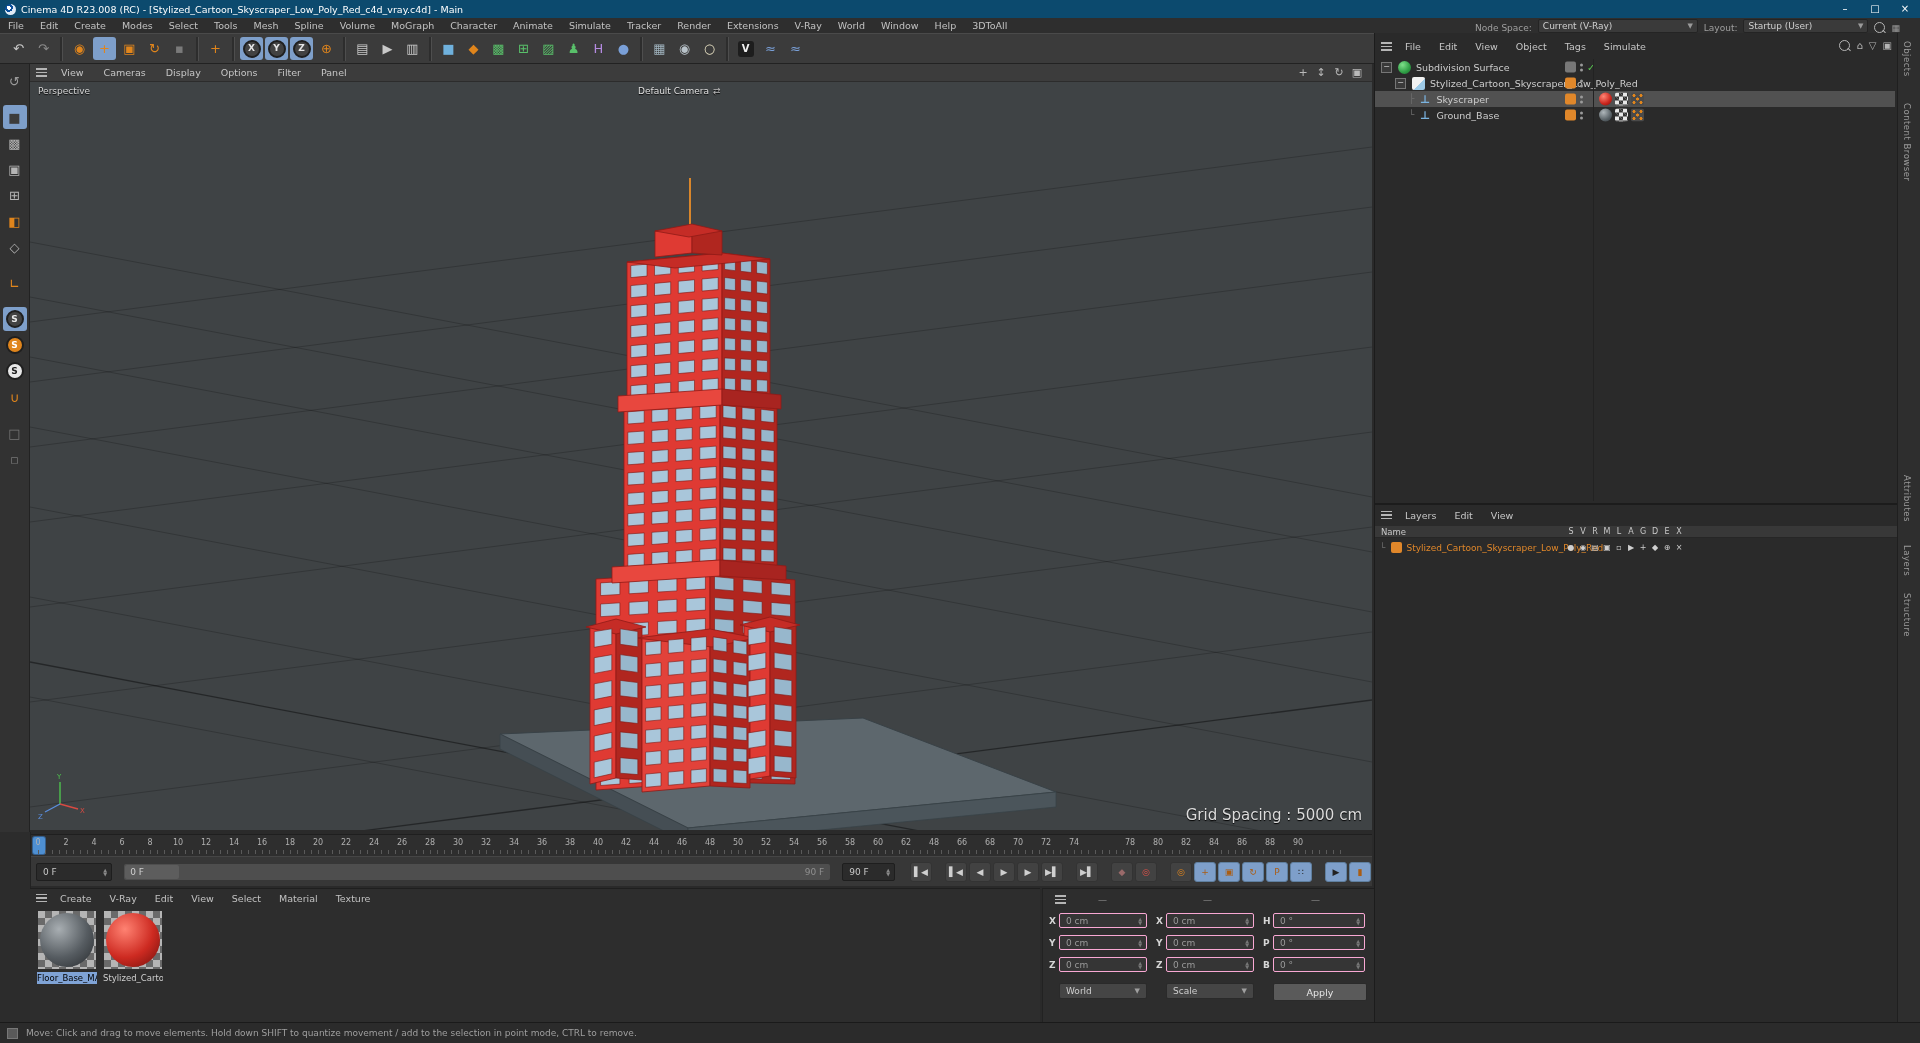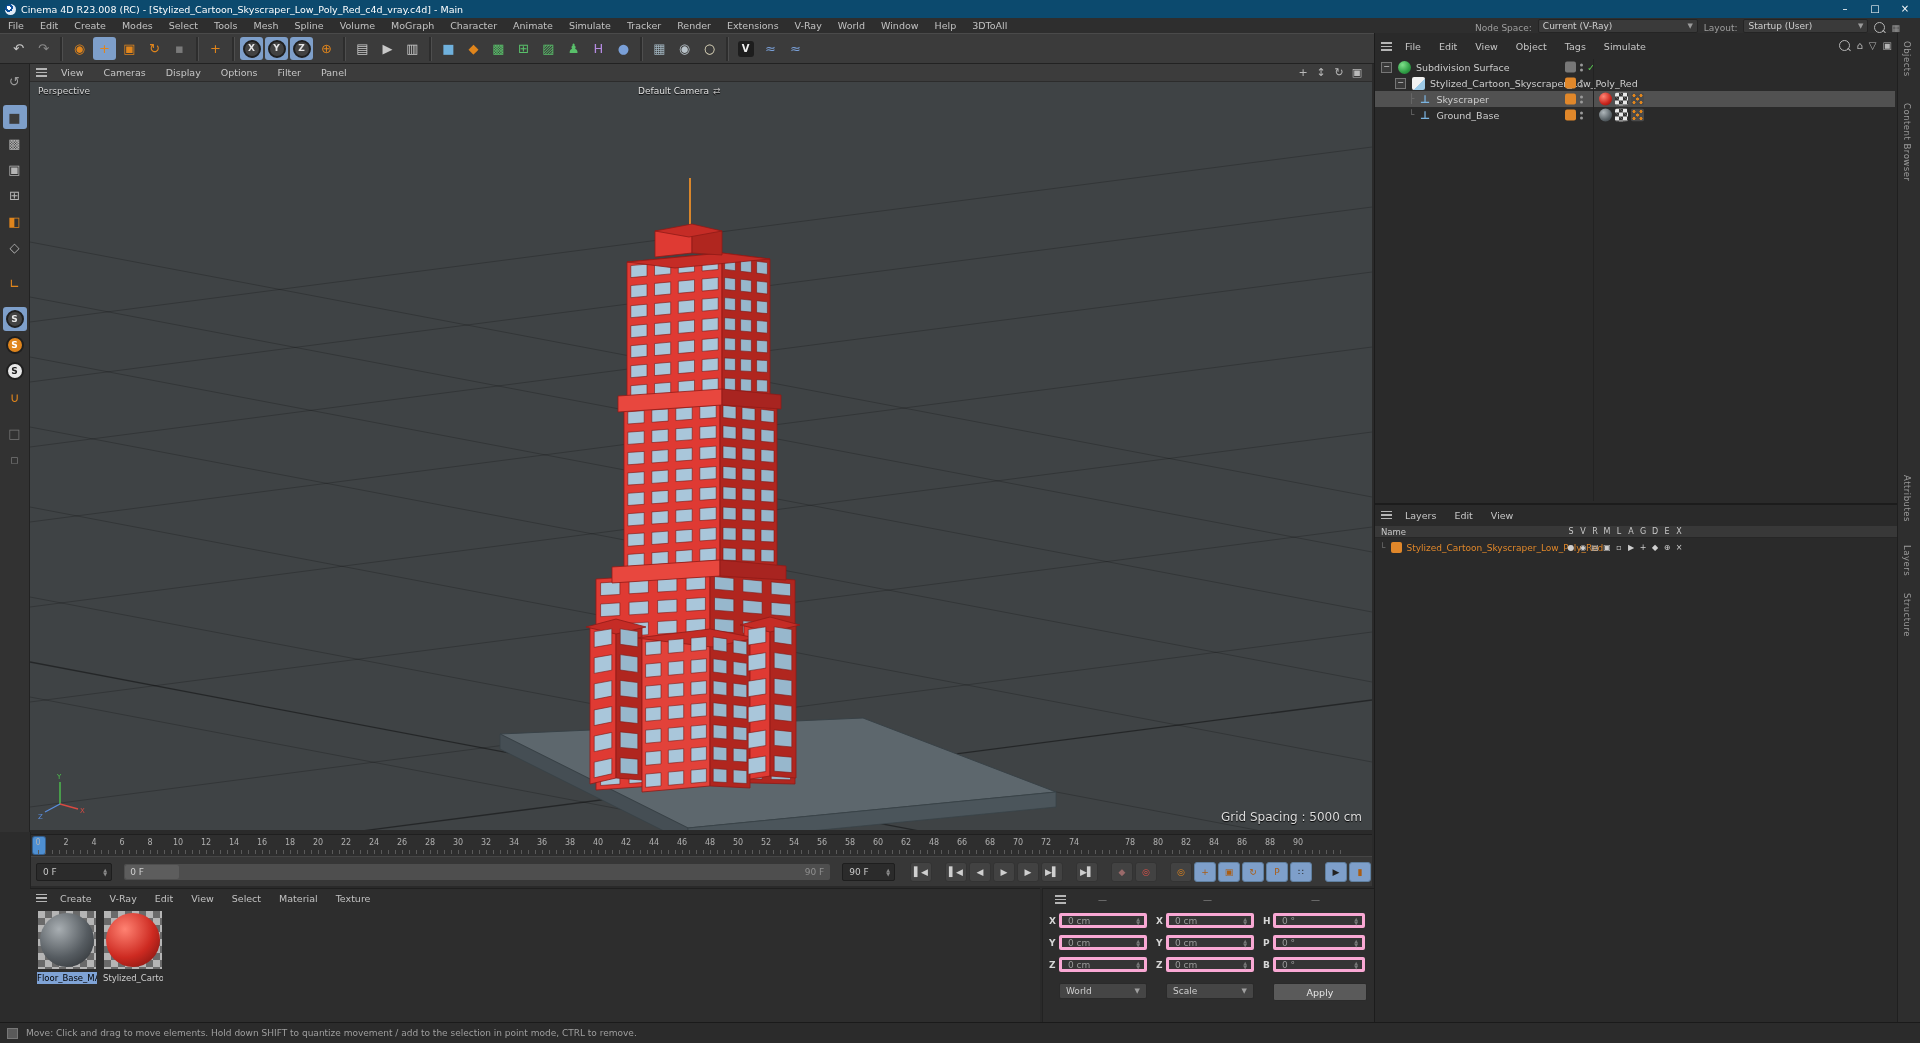--- a/index.html
+++ b/index.html
@@ -47,21 +47,21 @@
   #viewport{left:30px;top:64px;width:1342px;height:766px;background:#3f4345;}
   #vp-menu{position:absolute;left:0;top:0;width:100%;height:18px;background:#3c3c3c;border-bottom:1px solid #2c2c2c;display:flex;align-items:center;font-size:9.5px;box-sizing:border-box;}
   #vp-menu .menu-item{padding:0 10px;}
   .hamb{display:inline-flex;flex-direction:column;gap:2px;margin:0 4px 0 6px;}
   .hamb i{width:11px;height:1.5px;background:#b5b5b5;}
   #vp-nav{margin-left:auto;display:flex;gap:4px;padding-right:8px;color:#b9b9b9;font-size:11px;}
   #vp-nav span{width:14px;text-align:center;}
   #vp-canvas{position:absolute;left:0;top:18px;width:1342px;height:748px;overflow:hidden;}
   #vp-view-label{position:absolute;left:8px;top:22px;font-size:9px;color:#d6d6d6;text-shadow:0 1px 1px #000;}
   #vp-cam-label{position:absolute;left:608px;top:22px;font-size:9px;color:#e0e0e0;text-shadow:0 1px 1px #000;display:flex;gap:4px;align-items:center;}
-  #grid-spacing{position:absolute;right:10px;bottom:6px;font-size:12px;color:#dcdcdc;text-shadow:0 1px 1px #000;}
+  #grid-spacing{position:absolute;right:10px;bottom:6px;font-size:15px;color:#dcdcdc;text-shadow:0 1px 1px #000;}
 
   
   #ruler{left:30px;top:834px;width:1342px;height:22px;background:#2e2e2e;border-top:1px solid #1f1f1f;box-sizing:border-box;}
   #ruler::after{content:"";position:absolute;left:8px;right:30px;bottom:2px;height:4px;
      background:repeating-linear-gradient(90deg,#5a5a5a 0 1px,transparent 1px 7px);}
   .tick{position:absolute;top:3px;font-size:8px;color:#b0b0b0;transform:translateX(-50%);}
   #playhead{position:absolute;left:3px;top:2px;width:12px;height:17px;background:#4e8fd2;border-radius:2px;box-shadow:0 0 0 1px #355f8d;}
   #transport{left:30px;top:856px;width:1342px;height:30px;background:#373737;border-top:1px solid #454545;display:flex;align-items:center;box-sizing:border-box;}
   .tfield{height:16px;background:#2b2b2b;border:1px solid #1e1e1e;border-radius:2px;color:#c8c8c8;font-size:9px;display:flex;align-items:center;padding:0 4px 0 6px;}
   .tfield .spin{margin-left:auto;display:flex;flex-direction:column;font-size:5px;line-height:4px;color:#8a8a8a;padding-left:6px;}
@@ -87,21 +87,21 @@
                      linear-gradient(45deg,#6a6a6a 25%,#b5b5b5 25%,#b5b5b5 75%,#6a6a6a 75%);
     background-size:14px 14px;background-position:0 0,7px 7px;position:relative;}
   .mat-sphere{position:absolute;left:2px;top:2px;right:2px;bottom:2px;border-radius:50%;}
   .sphere-gray{background:radial-gradient(circle at 35% 30%,#a8aeb2,#565c61 55%,#26292c);}
   .sphere-red{background:radial-gradient(circle at 35% 30%,#ff8272,#cd2a21 55%,#6e0f0b);}
   .mat-label{margin:3px auto 0;font-size:8.5px;text-align:center;color:#cfcfcf;line-height:12px;white-space:nowrap;overflow:hidden;width:60px;}
   .mat-label.sel{background:#7fa3d6;color:#000;}
 
   #coords{left:1042px;top:888px;width:332px;height:134px;background:#2d2d2d;border-top:1px solid #1f1f1f;border-left:1px solid #222;box-sizing:border-box;}
   .clab{position:absolute;font-size:9px;color:#d6d6d6;font-weight:bold;}
-  .cfield{position:absolute;height:15px;background:#353535;border:3px solid #f9a8d4;border-radius:2px;color:#9a9a9a;font-size:9px;display:flex;align-items:center;padding:0 4px 0 6px;box-sizing:border-box;}
+  .cfield{position:absolute;height:15px;background:#353535;border:1px solid #f9a8d4;border-radius:2px;color:#9a9a9a;font-size:9px;display:flex;align-items:center;padding:0 4px 0 6px;box-sizing:border-box;}
   .cfield .spin{margin-left:auto;display:flex;flex-direction:column;font-size:5px;line-height:4px;color:#777;}
   .chead{position:absolute;top:6px;font-size:9px;color:#8a8a8a;}
   .cdrop{position:absolute;height:16px;background:#454545;border:1px solid #2a2a2a;border-radius:2px;font-size:9px;color:#cfcfcf;display:flex;align-items:center;padding:0 6px;box-sizing:border-box;}
   .cdrop .arrow{margin-left:auto;font-size:7px;color:#9f9f9f;}
   #apply-button{position:absolute;left:230px;top:94px;width:92px;height:16px;background:#5a5a5a;border:1px solid #2a2a2a;border-radius:2px;color:#e6e6e6;font-size:9.5px;display:flex;align-items:center;justify-content:center;}
 
   
   #statusbar{left:0;top:1022px;width:1920px;height:21px;background:#2b2b2b;border-top:1px solid #1a1a1a;display:flex;align-items:center;box-sizing:border-box;}
   #status-icon{width:9px;height:9px;background:#5a5a5a;border:1px solid #777;margin:0 8px 0 7px;}
   #status-text{font-size:9px;color:#9f9f9f;}

